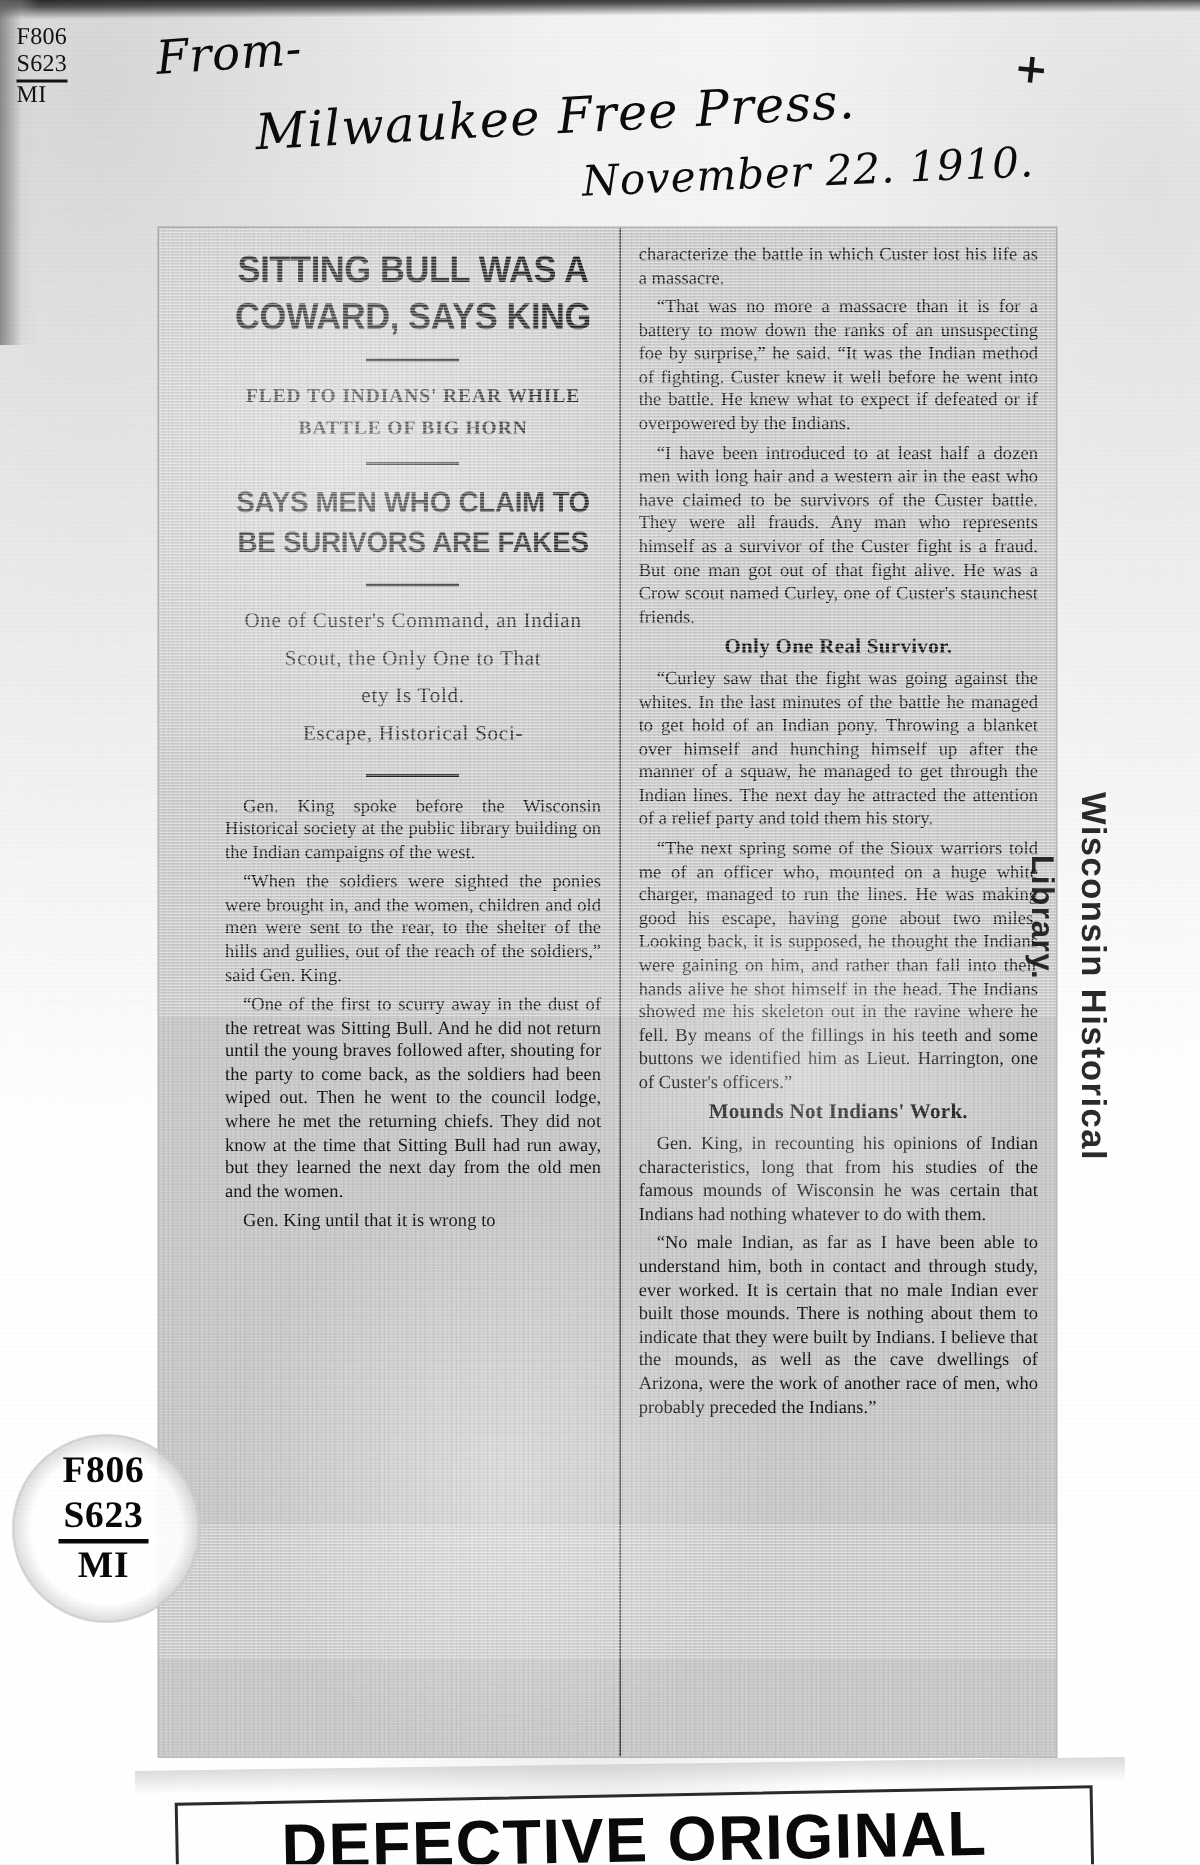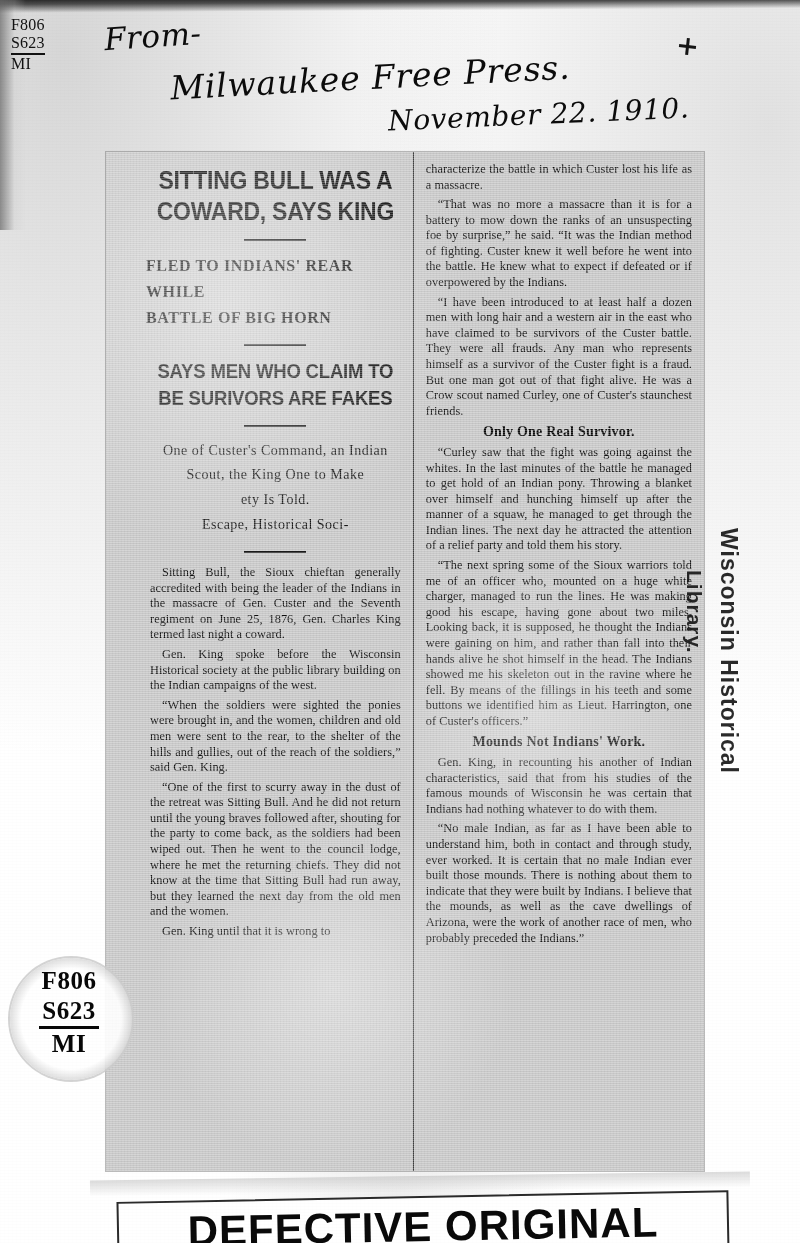--- a/index.html
+++ b/index.html
@@ -163,22 +163,23 @@
   .deck-rule {
     width: 62px;
     height: 2px;
     background: #1a1a1a;
     margin: 13px auto 12px auto;
   }
 
   .hl-deck2 {
     font-family: "Liberation Serif", serif;
     font-weight: bold;
-    font-size: 16px;
+    font-size: 13px;
     line-height: 1.62;
+    text-align: center;
     color: #0d0d0d;
     letter-spacing: 0.6px;
   }
   .hl-deck2 .hl-line { display: block; }
 
   .hl-deck3 {
     font-family: "Liberation Sans", sans-serif;
     font-weight: bold;
     font-size: 19.5px;
     line-height: 1.38;
@@ -347,50 +348,49 @@
 
         <div class="hl-deck3">
           <span class="hl-line">SAYS MEN WHO CLAIM TO</span>
           <span class="hl-line">BE SURIVORS ARE FAKES</span>
         </div>
 
         <div class="deck-rule"></div>
 
         <div class="hl-deck4">
           <span class="hl-line">One of Custer's Command, an Indian</span>
-          <span class="hl-line">Scout, the King One to Make</span>
+          <span class="hl-line">Scout, the Only One to That</span>
           <span class="hl-line">ety Is Told.</span>
           <span class="hl-line">Escape, Historical Soci-</span>
         </div>
 
         <div class="deck-rule"></div>
 
         <div class="body-text">
-          <p>Sitting Bull, the Sioux chieftan generally accredited with being the leader of the Indians in the massacre of Gen. Custer and the Seventh regiment on June 25, 1876, Gen. Charles King termed last night a coward.</p>
           <p>Gen. King spoke before the Wisconsin Historical society at the public library building on the Indian campaigns of the west.</p>
           <p>“When the soldiers were sighted the ponies were brought in, and the women, children and old men were sent to the rear, to the shelter of the hills and gullies, out of the reach of the soldiers,” said Gen. King.</p>
           <p>“One of the first to scurry away in the dust of the retreat was Sitting Bull. And he did not return until the young braves followed after, shouting for the party to come back, as the soldiers had been wiped out. Then he went to the council lodge, where he met the returning chiefs. They did not know at the time that Sitting Bull had run away, but they learned the next day from the old men and the women.</p>
           <p>Gen. King until that it is wrong to</p>
         </div>
       </div>
 
       <div class="col col-right">
         <div class="body-text">
           <p class="cont">characterize the battle in which Custer lost his life as a massacre.</p>
           <p>“That was no more a massacre than it is for a battery to mow down the ranks of an unsuspecting foe by surprise,” he said. “It was the Indian method of fighting. Custer knew it well before he went into the battle. He knew what to expect if defeated or if overpowered by the Indians.</p>
           <p>“I have been introduced to at least half a dozen men with long hair and a western air in the east who have claimed to be survivors of the Custer battle. They were all frauds. Any man who represents himself as a survivor of the Custer fight is a fraud. But one man got out of that fight alive. He was a Crow scout named Curley, one of Custer's staunchest friends.</p>
 
           <div class="sub-head">Only One Real Survivor.</div>
 
           <p>“Curley saw that the fight was going against the whites. In the last minutes of the battle he managed to get hold of an Indian pony. Throwing a blanket over himself and hunching himself up after the manner of a squaw, he managed to get through the Indian lines. The next day he attracted the attention of a relief party and told them his story.</p>
           <p>“The next spring some of the Sioux warriors told me of an officer who, mounted on a huge white charger, managed to run the lines. He was making good his escape, having gone about two miles. Looking back, it is supposed, he thought the Indians were gaining on him, and rather than fall into their hands alive he shot himself in the head. The Indians showed me his skeleton out in the ravine where he fell. By means of the fillings in his teeth and some buttons we identified him as Lieut. Harrington, one of Custer's officers.”</p>
 
           <div class="sub-head">Mounds Not Indians' Work.</div>
 
-          <p>Gen. King, in recounting his another of Indian characteristics, said that from his studies of the famous mounds of Wisconsin he was certain that Indians had nothing whatever to do with them.</p>
+          <p>Gen. King, in recounting his opinions of Indian characteristics, long that from his studies of the famous mounds of Wisconsin he was certain that Indians had nothing whatever to do with them.</p>
           <p>“No male Indian, as far as I have been able to understand him, both in contact and through study, ever worked. It is certain that no male Indian ever built those mounds. There is nothing about them to indicate that they were built by Indians. I believe that the mounds, as well as the cave dwellings of Arizona, were the work of another race of men, who probably preceded the Indians.”</p>
         </div>
       </div>
 
     </div>
     <div class="clipping-grain"></div>
   </div>
 
   <div class="circle-stamp"></div>
   <div class="callnum-circle">

